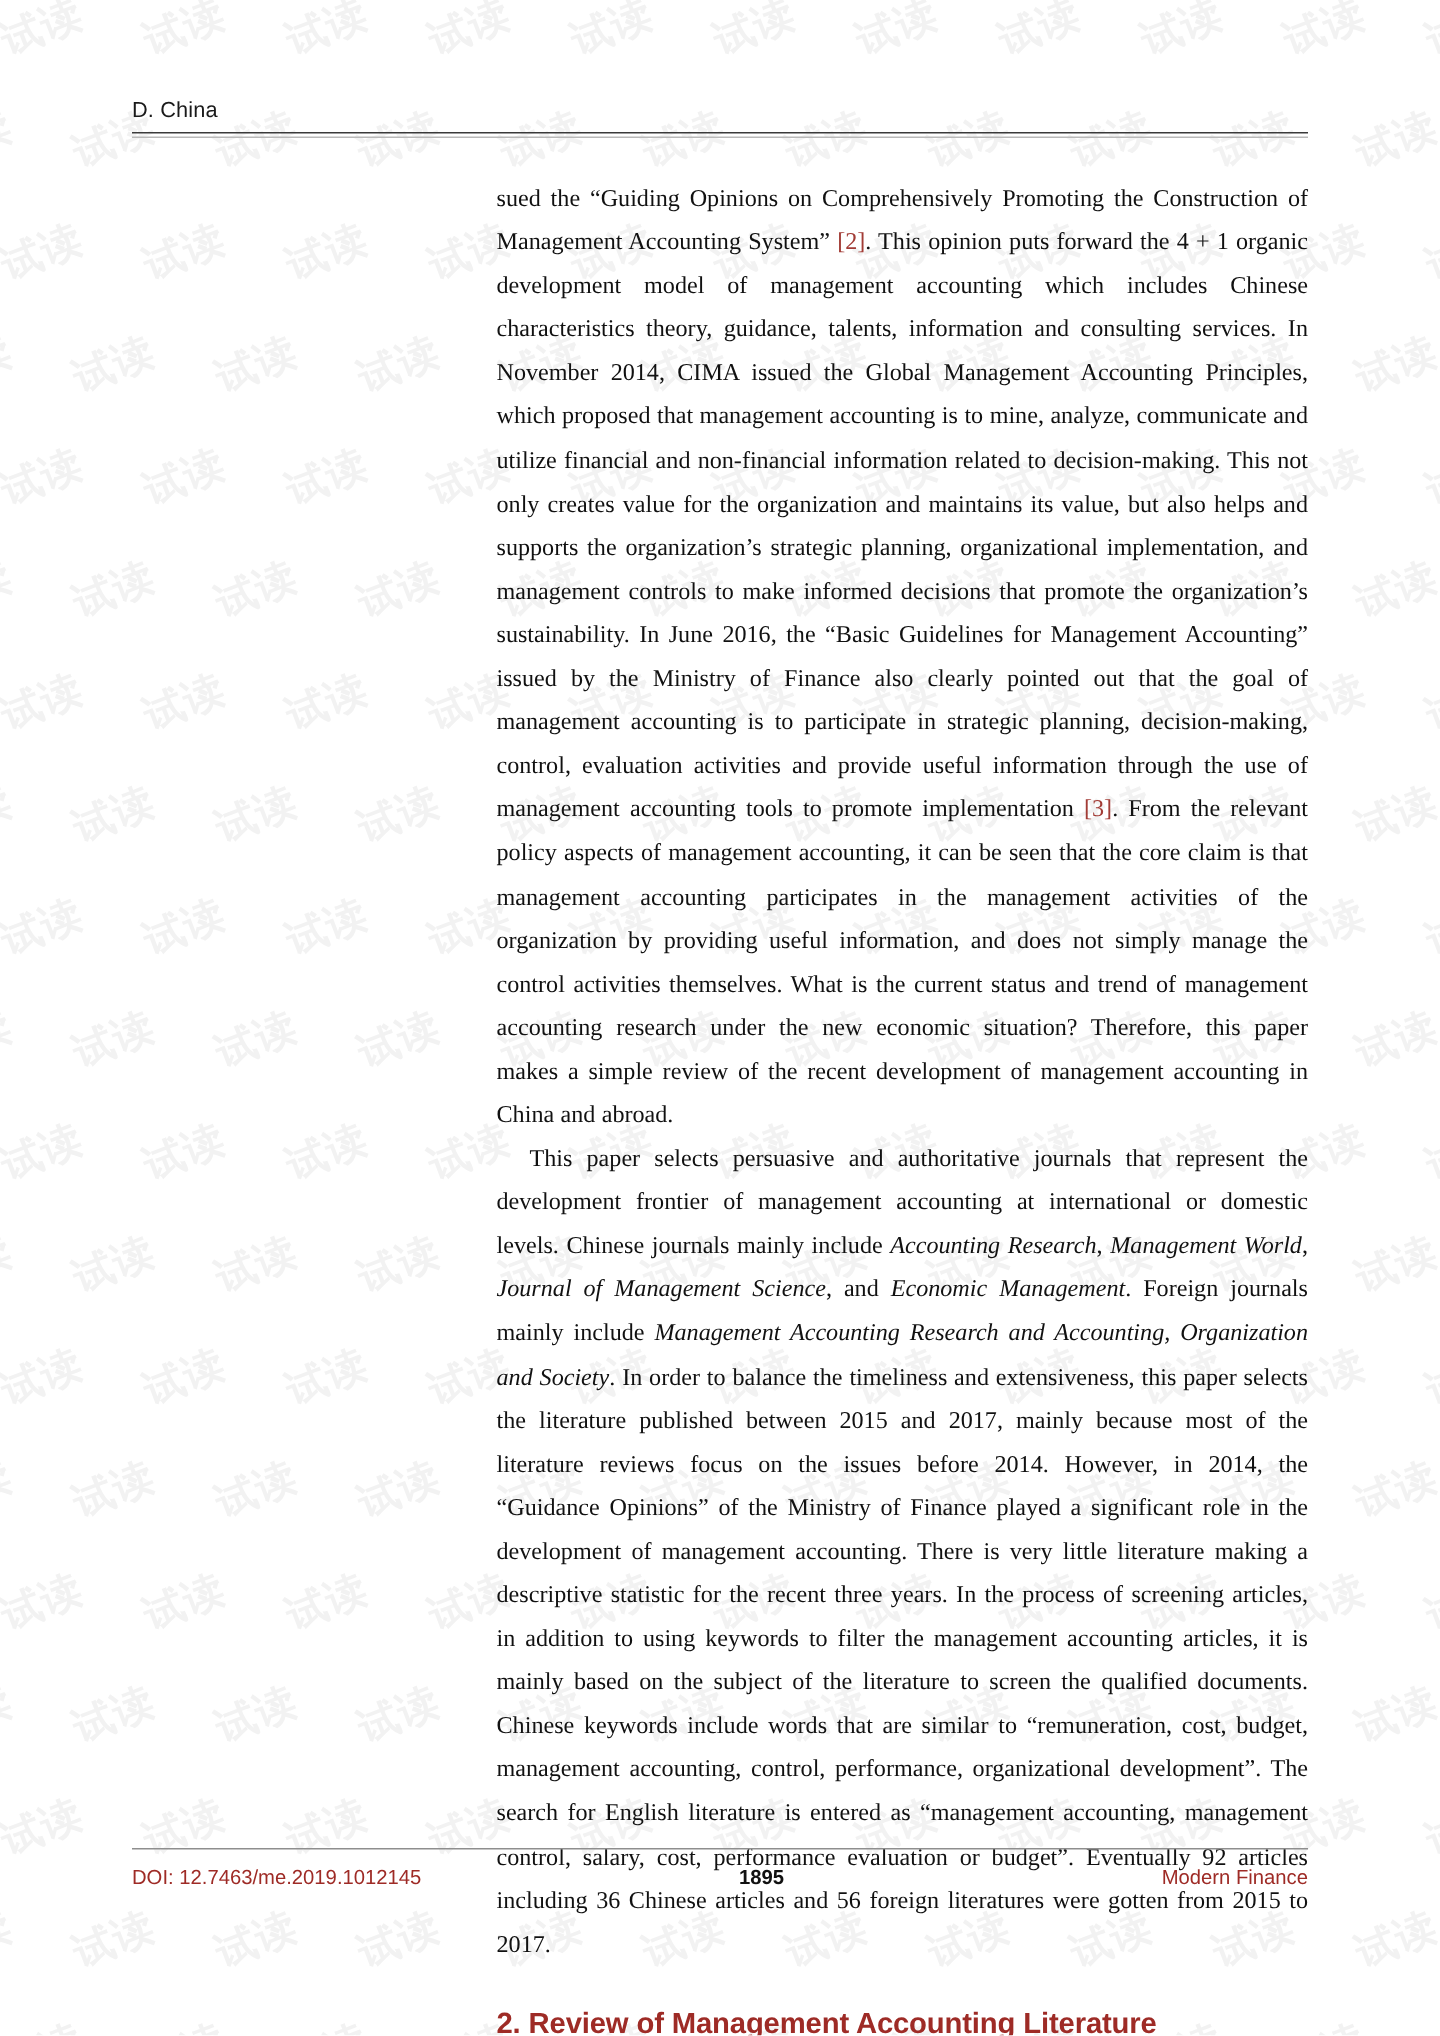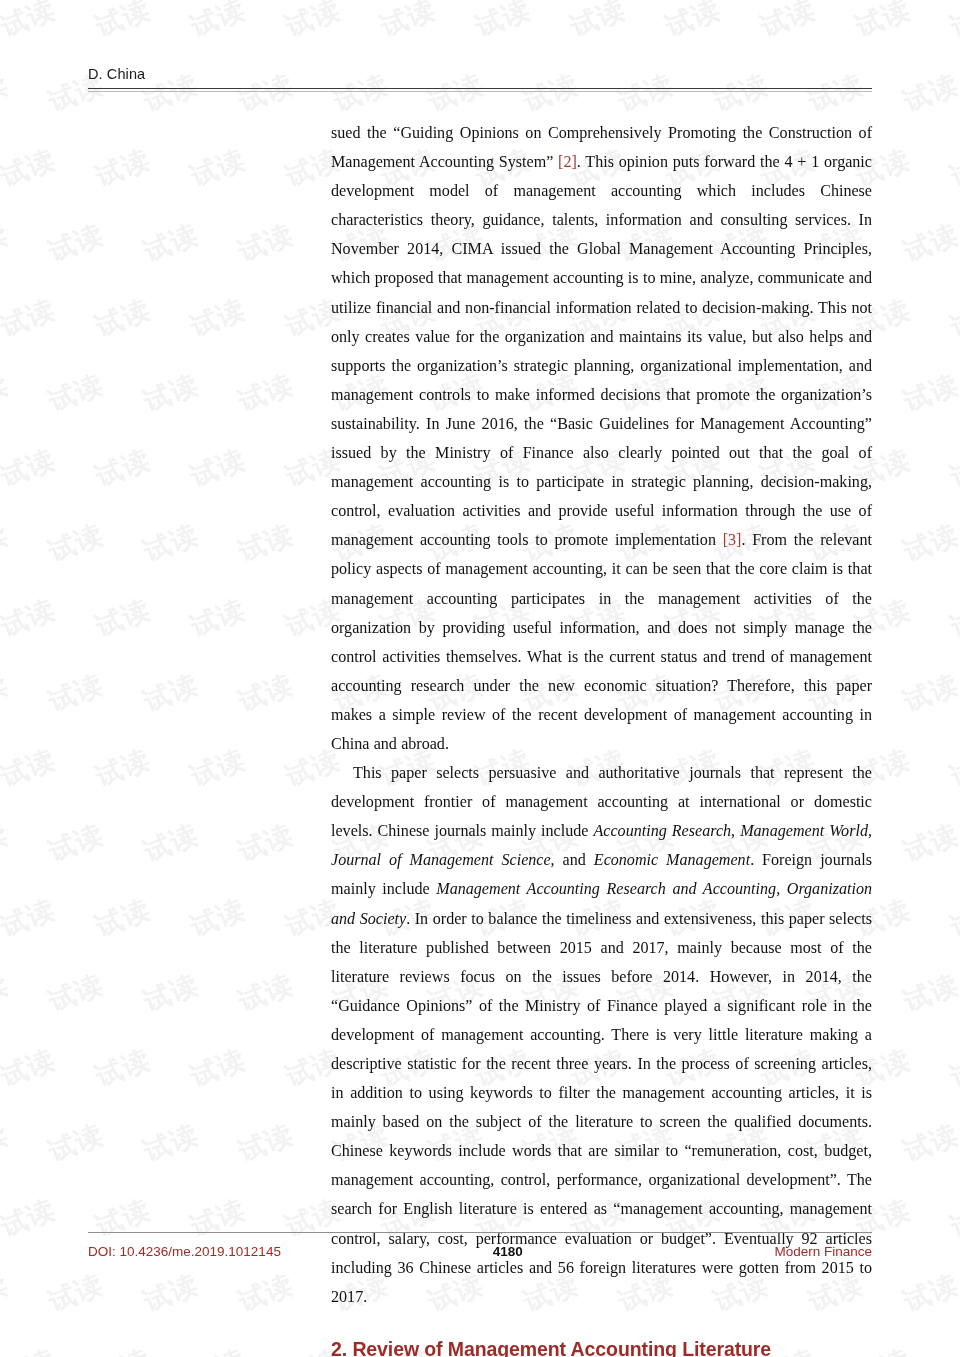--- a/index.html
+++ b/index.html
@@ -370,20 +370,20 @@
 
       <p class="para indent"><span>This paper selects persuasive and authoritative journals that represent the development frontier of management accounting at international or domestic levels. Chinese journals mainly include </span><span class="ital">Accounting Research</span><span>, </span><span class="ital">Management World</span><span>, </span><span class="ital">Journal of Management Science</span><span>, and </span><span class="ital">Economic Management</span><span>. Foreign journals mainly include </span><span class="ital">Management Accounting Research and Accounting, Organization and Society</span><span>. In order to balance the timeliness and extensiveness, this paper selects the literature published between 2015 and 2017, mainly because most of the literature reviews focus on the issues before 2014. However, in 2014, the “Guidance Opinions” of the Ministry of Finance played a significant role in the development of management accounting. There is very little literature making a descriptive statistic for the recent three years. In the process of screening articles, in addition to using keywords to filter the management accounting articles, it is mainly based on the subject of the literature to screen the qualified documents. Chinese keywords include words that are similar to “remuneration, cost, budget, management accounting, control, performance, organizational development”. The search for English literature is entered as “management accounting, management control, salary, cost, performance evaluation or budget”. Eventually 92 articles including 36 Chinese articles and 56 foreign literatures were gotten from 2015 to 2017.</span></p>
 
       <h2 class="section-heading">2. Review of Management Accounting Literature</h2>
 
     </div>
 
     <div class="footer">
       <div class="footer-rule"></div>
       <div class="footer-row">
-        <div class="footer-left">DOI: 10.4236/me.2019.1012145</div>
-        <div class="footer-center">4180</div>
+        <div class="footer-left">DOI: 12.7463/me.2019.1012145</div>
+        <div class="footer-center">1895</div>
         <div class="footer-right">Modern Finance</div>
       </div>
     </div>
 
   </div>
 </div>
 
 </body></html>

